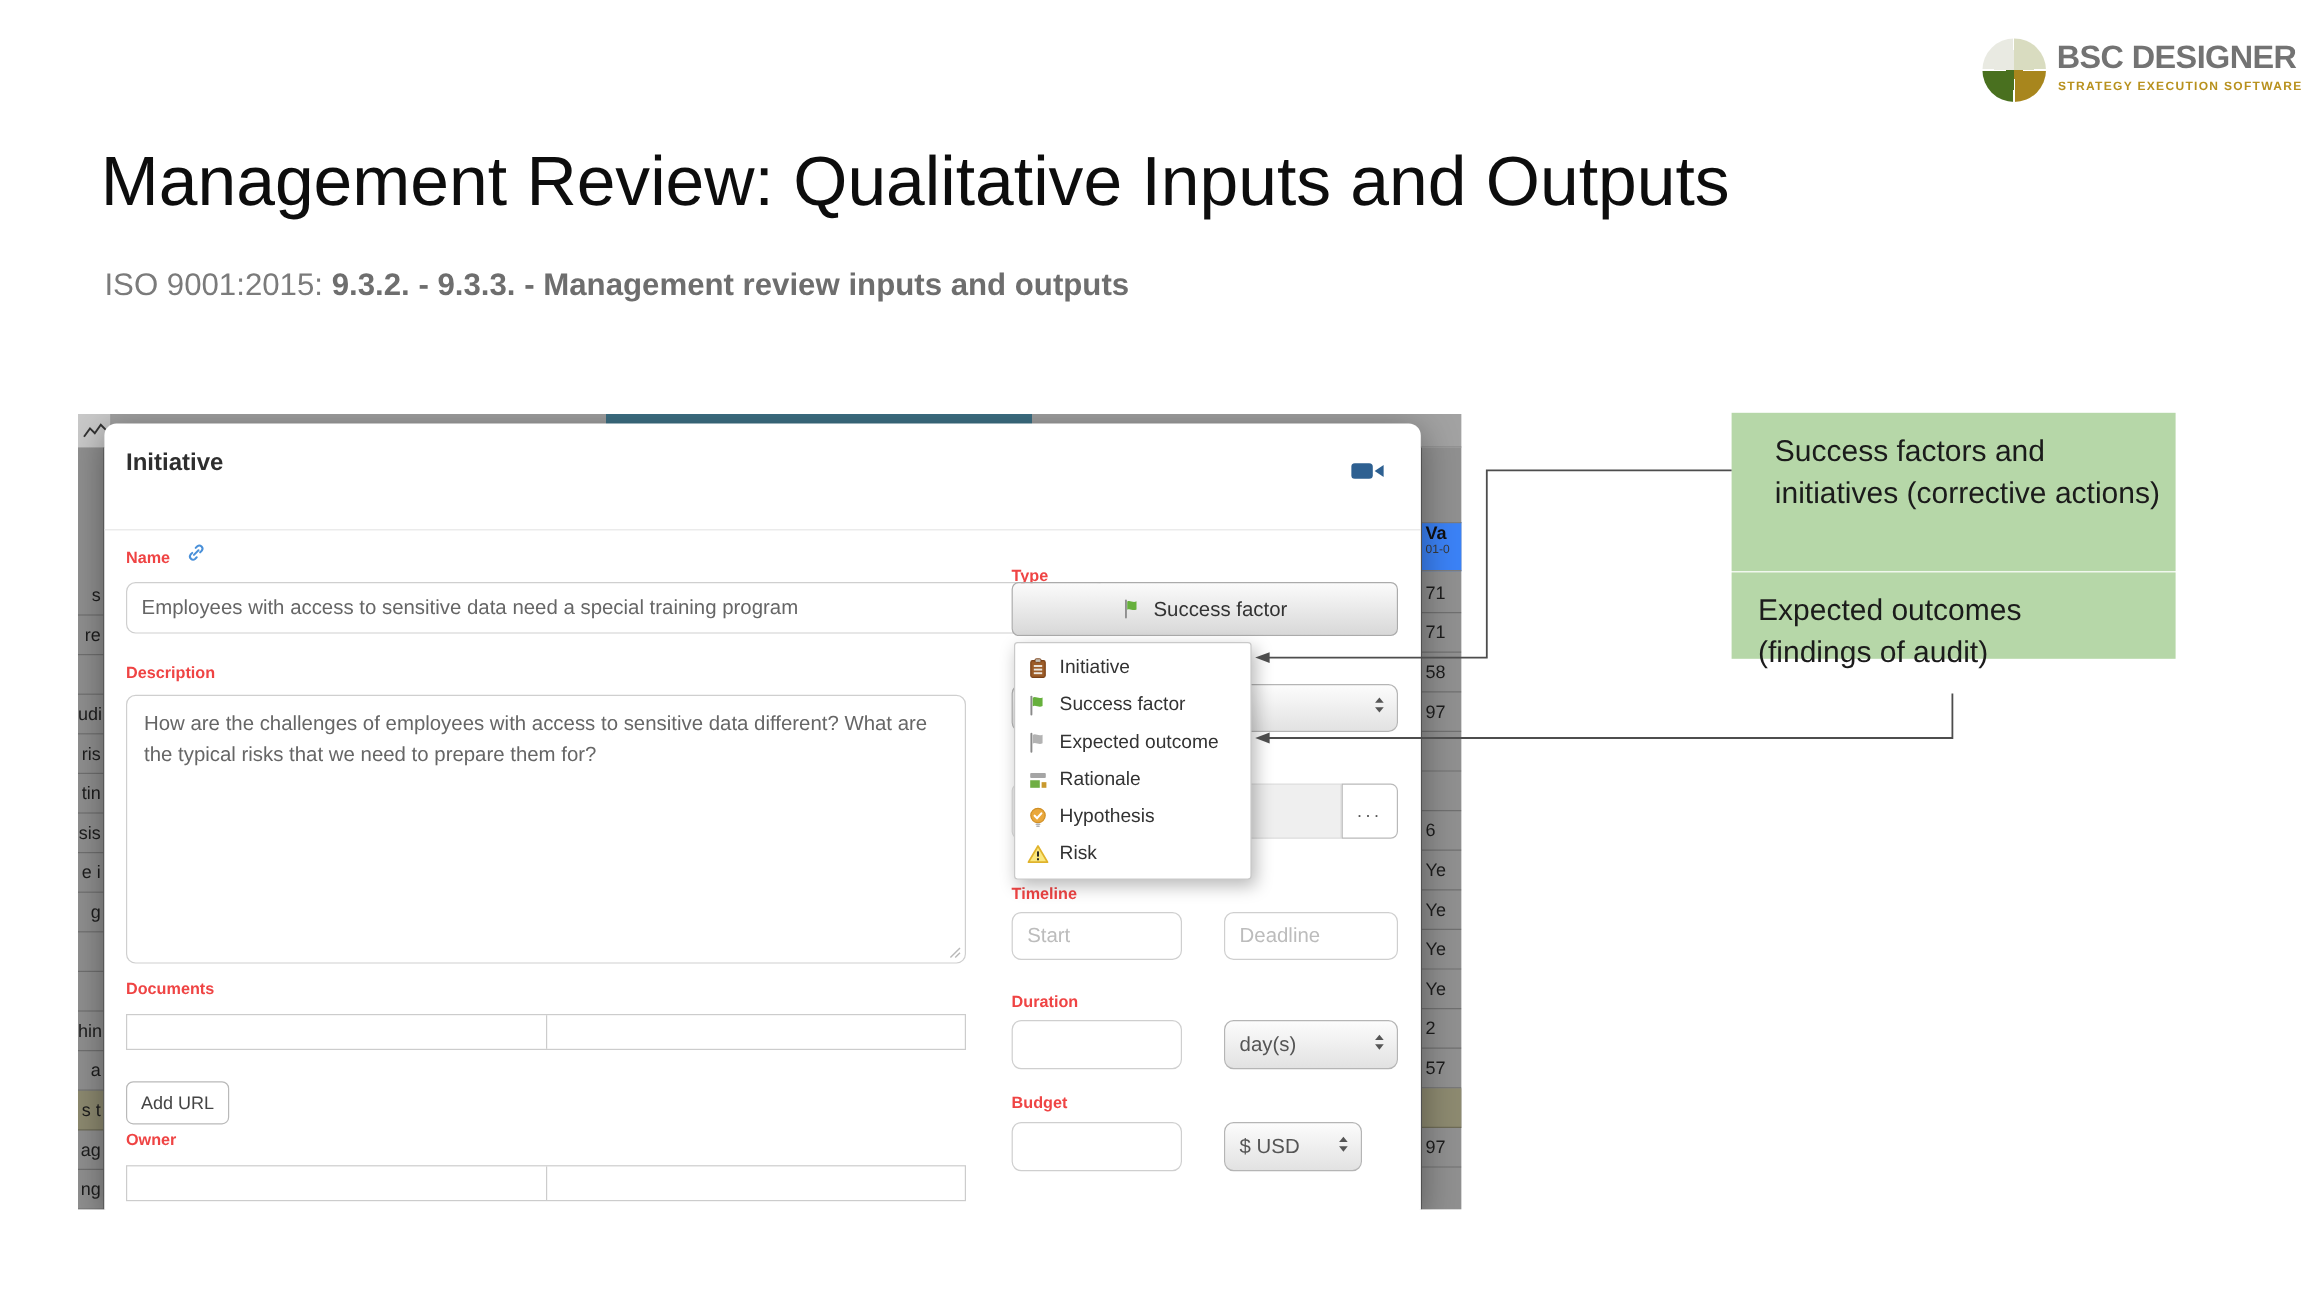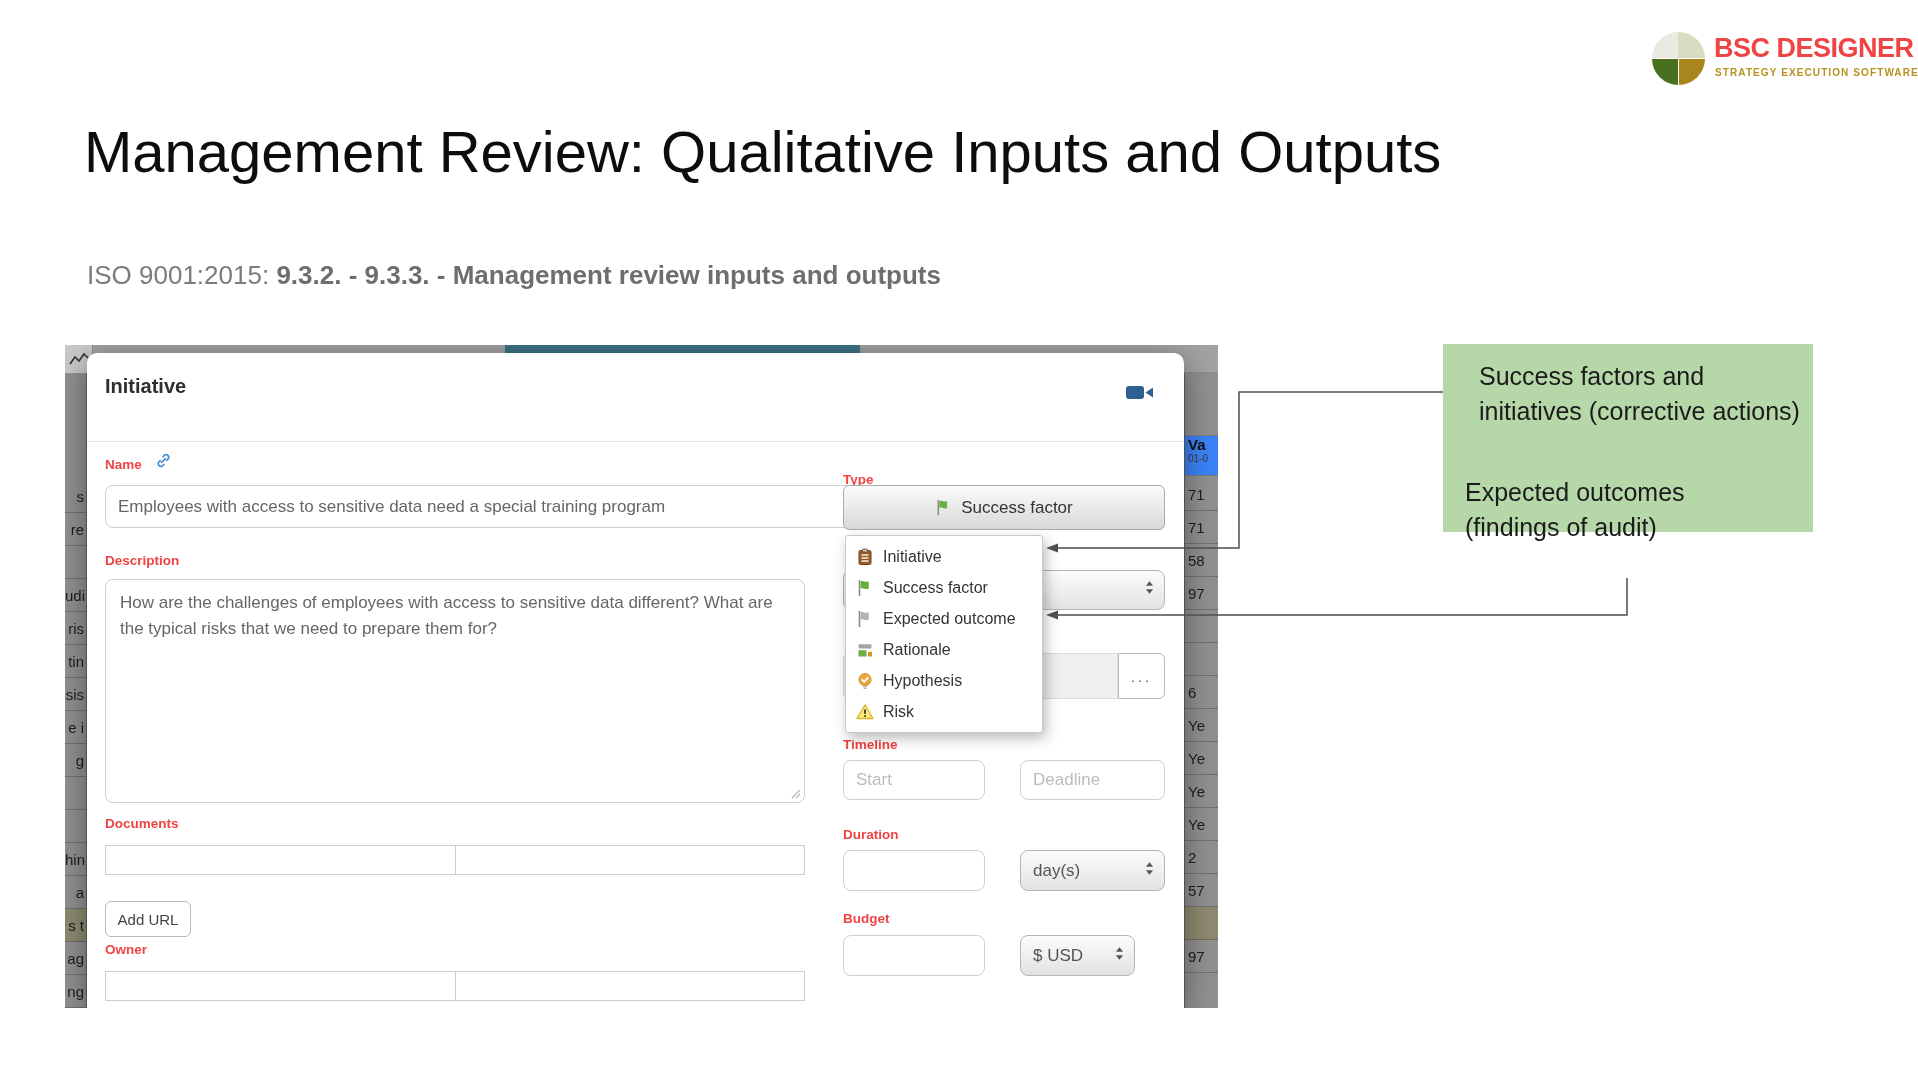--- a/index.html
+++ b/index.html
@@ -1,28 +1,28 @@
 <!DOCTYPE html>
 <html><head>
 <meta charset="utf-8">
 <style>
   * { margin:0; padding:0; box-sizing:border-box; }
   html,body { width:1918px; height:1080px; background:#fff; font-family:"Liberation Sans", sans-serif; overflow:hidden; }
   .abs { position:absolute; }
 
   
   .page-title { position:absolute; left:84px; top:118px; font-size:58px; font-weight:400; color:#0d0d0d; letter-spacing:0; }
-  .page-subtitle { position:absolute; left:87px; top:222px; font-size:26px; color:#7b7b7b;margin-top:38px; }
+  .page-subtitle { position:absolute; left:87px; top:222px; font-size:26px; color:#7b7b7b; }
   .page-subtitle b { color:#6e6e6e; }
 
   
   .logo { position:absolute; left:1652px; top:30px; width:240px; height:62px; }
   .logo-circle { position:absolute; left:0; top:2px; width:53px; height:53px; border-radius:50%;
     background:conic-gradient(#d9dcc0 0 88deg,#fff 88deg 92deg,#a8861d 92deg 178deg,#fff 178deg 182deg,#49701f 182deg 268deg,#fff 268deg 272deg,#e9eae2 272deg 358deg,#fff 358deg 360deg); }
-  .logo-title { position:absolute; left:62px; top:3px; font-size:27px; font-weight:700; color:#ef4444; letter-spacing:-0.5px; white-space:nowrap; }
+  .logo-title { position:absolute; left:62px; top:3px; font-size:27px; font-weight:700; color:#737373; letter-spacing:-0.5px; white-space:nowrap; }
   .logo-sub { position:absolute; left:63px; top:37px; font-size:10px; font-weight:700; color:#b8911e; letter-spacing:1.1px; white-space:nowrap; }
 
   
   .shot { position:absolute; left:65px; top:345px; width:1153px; height:663px; overflow:hidden; }
   .toolbar { position:absolute; left:0; top:0; width:1153px; height:28px; background:#a2a2a2; border-bottom:1px solid #8a8a8a; }
   .tb-chartbox { position:absolute; left:0; top:0; width:28px; height:28px; background:#c9c9c9; border-right:1px solid #909090; display:flex; align-items:center; justify-content:center; }
   .tb-teal { position:absolute; left:440px; top:0; width:355px; height:28px; background:#3e7286; }
   .tb-tab { position:absolute; top:0; height:28px; display:flex; align-items:center; gap:6px; font-size:15px; color:rgba(12,42,52,.72); }
   .tb-mark { position:absolute; top:6px; color:rgba(0,0,0,.55); font-size:14px; }
   .tb-dot { position:absolute; top:10px; width:7px; height:7px; border-radius:50%; background:#b08a2a; }
@@ -281,21 +281,21 @@
           <rect x="8.2" y="12.2" width="1.6" height="1.7" fill="#222"></rect>
         </svg>
         <span>Risk</span>
       </div>
     </div>
   </div>
 </div>
 
 <div class="note" style="left:1443px; top:344px; height:132px;padding-left:36px;">Success factors and
 initiatives (corrective actions)</div>
-<div class="note" style="left:1443px; top:460px; height:72px;">Expected outcomes
+<div class="note" style="left:1443px; top:477px; height:72px;">Expected outcomes
 (findings of audit)</div>
 
 <svg class="connectors">
   <path d="M1443 392 H1239 V548 H1052" fill="none" stroke="#4d4d4d" stroke-width="1.5"></path>
   <polygon points="1046,548 1058,543.5 1058,552.5" fill="#4d4d4d"></polygon>
   <path d="M1627 578 V615 H1052" fill="none" stroke="#4d4d4d" stroke-width="1.5"></path>
   <polygon points="1046,615 1058,610.5 1058,619.5" fill="#4d4d4d"></polygon>
 </svg>
 
 </body></html>

